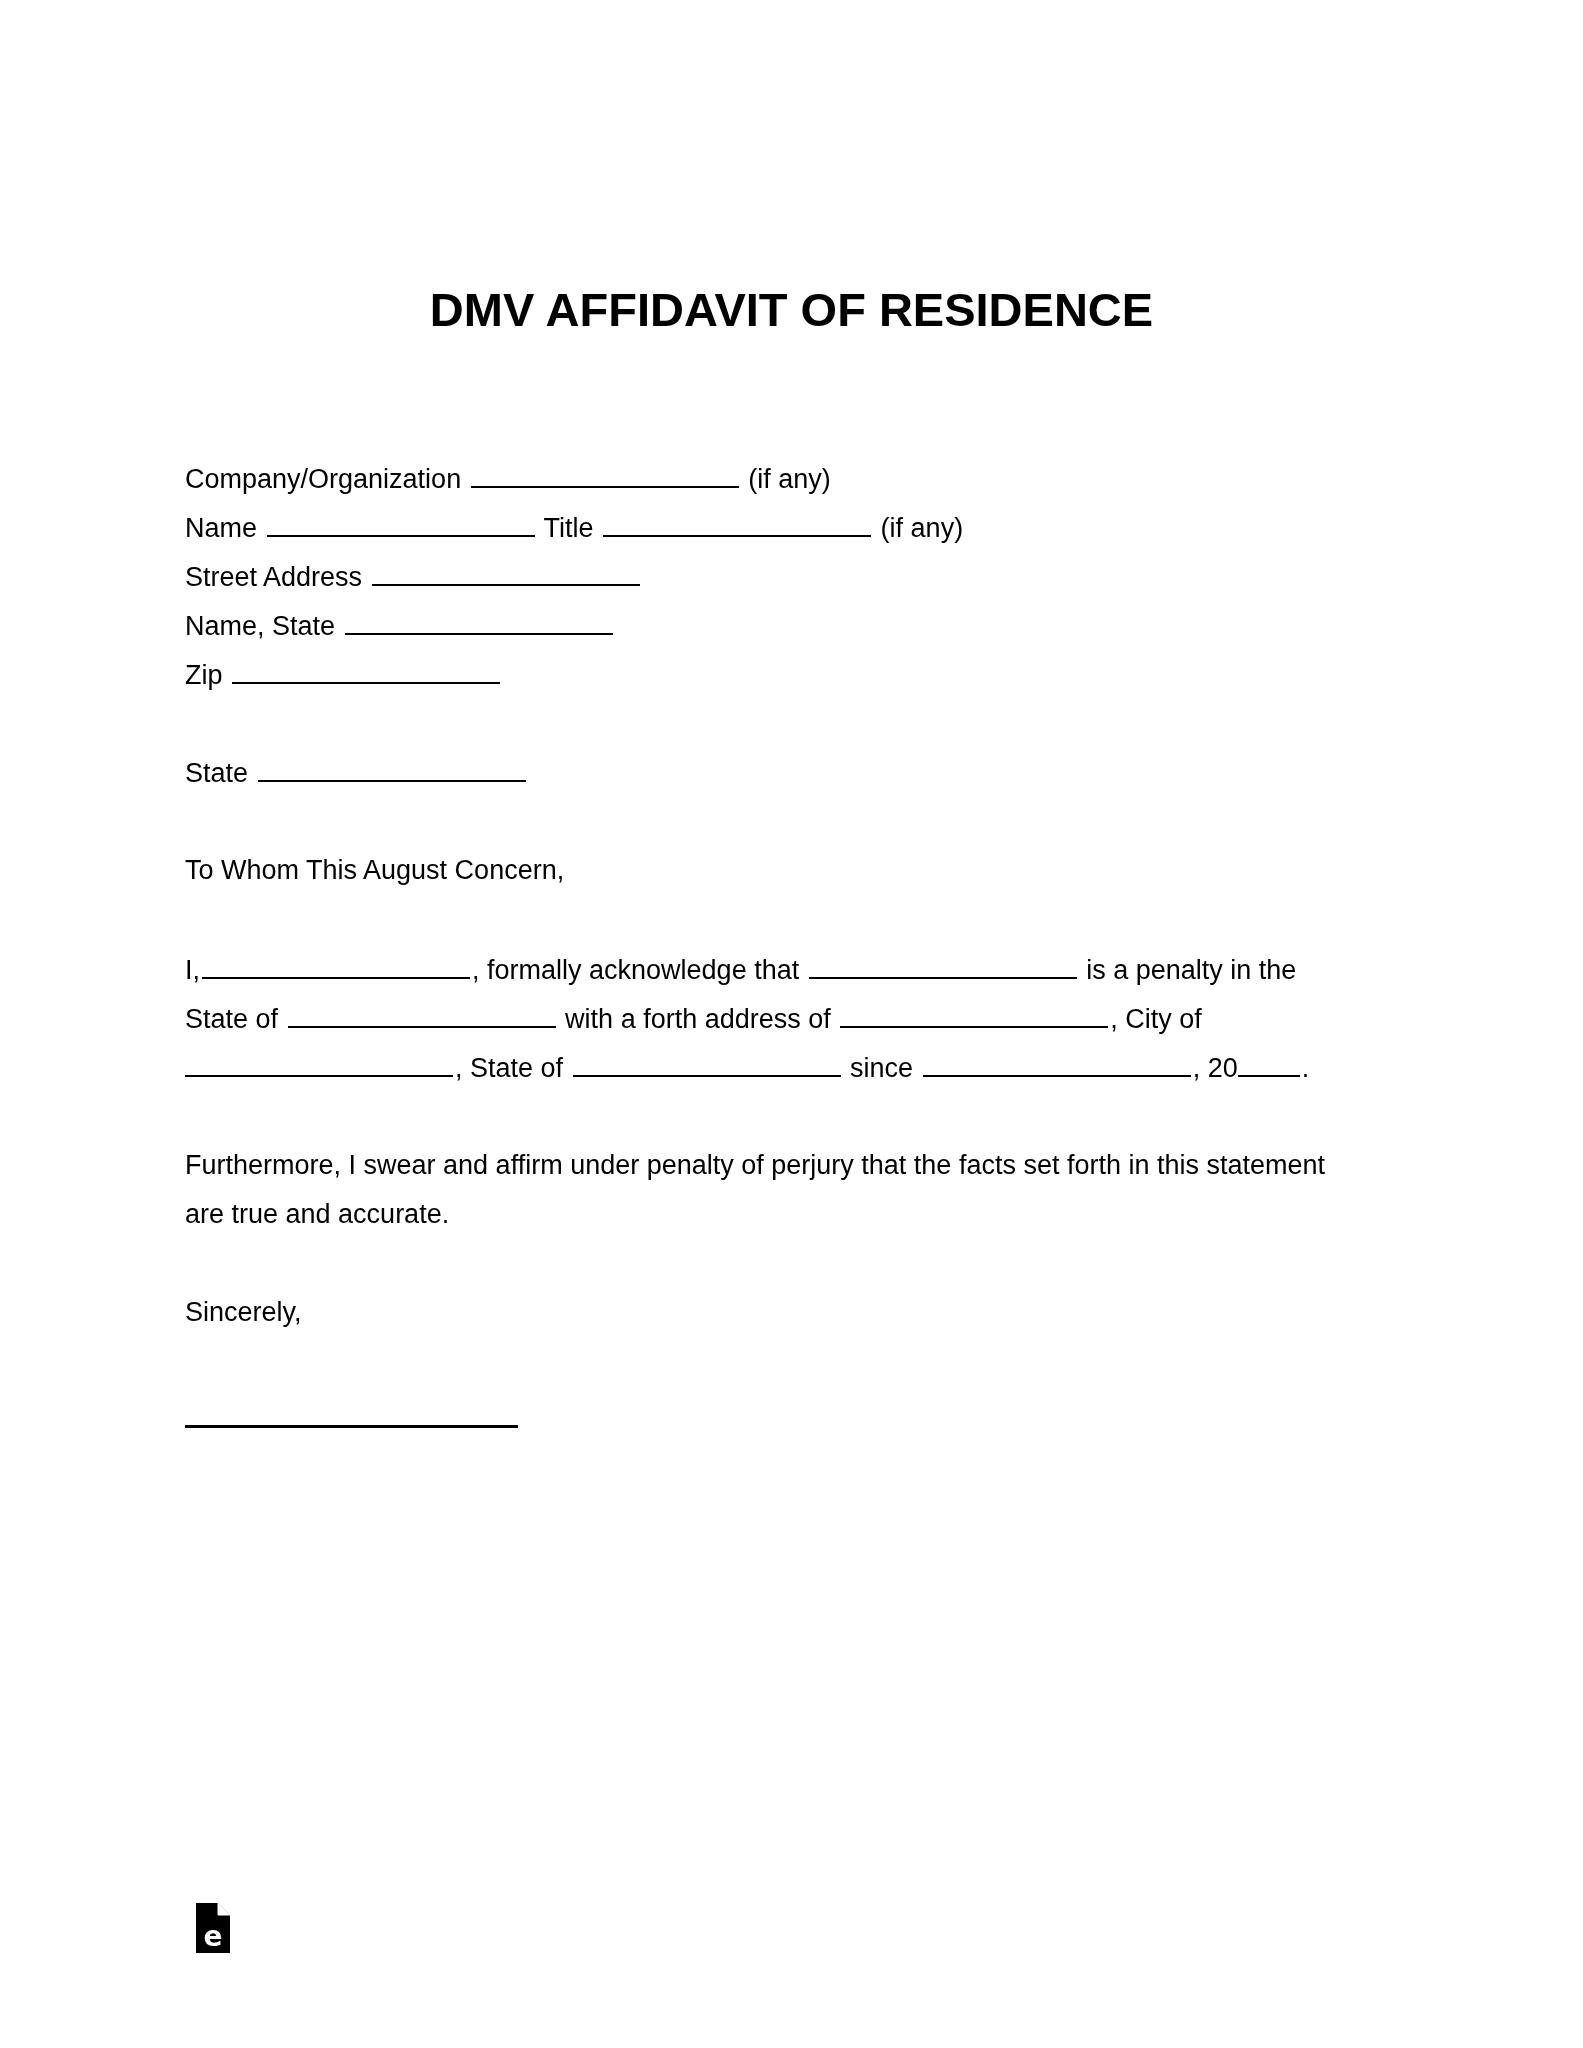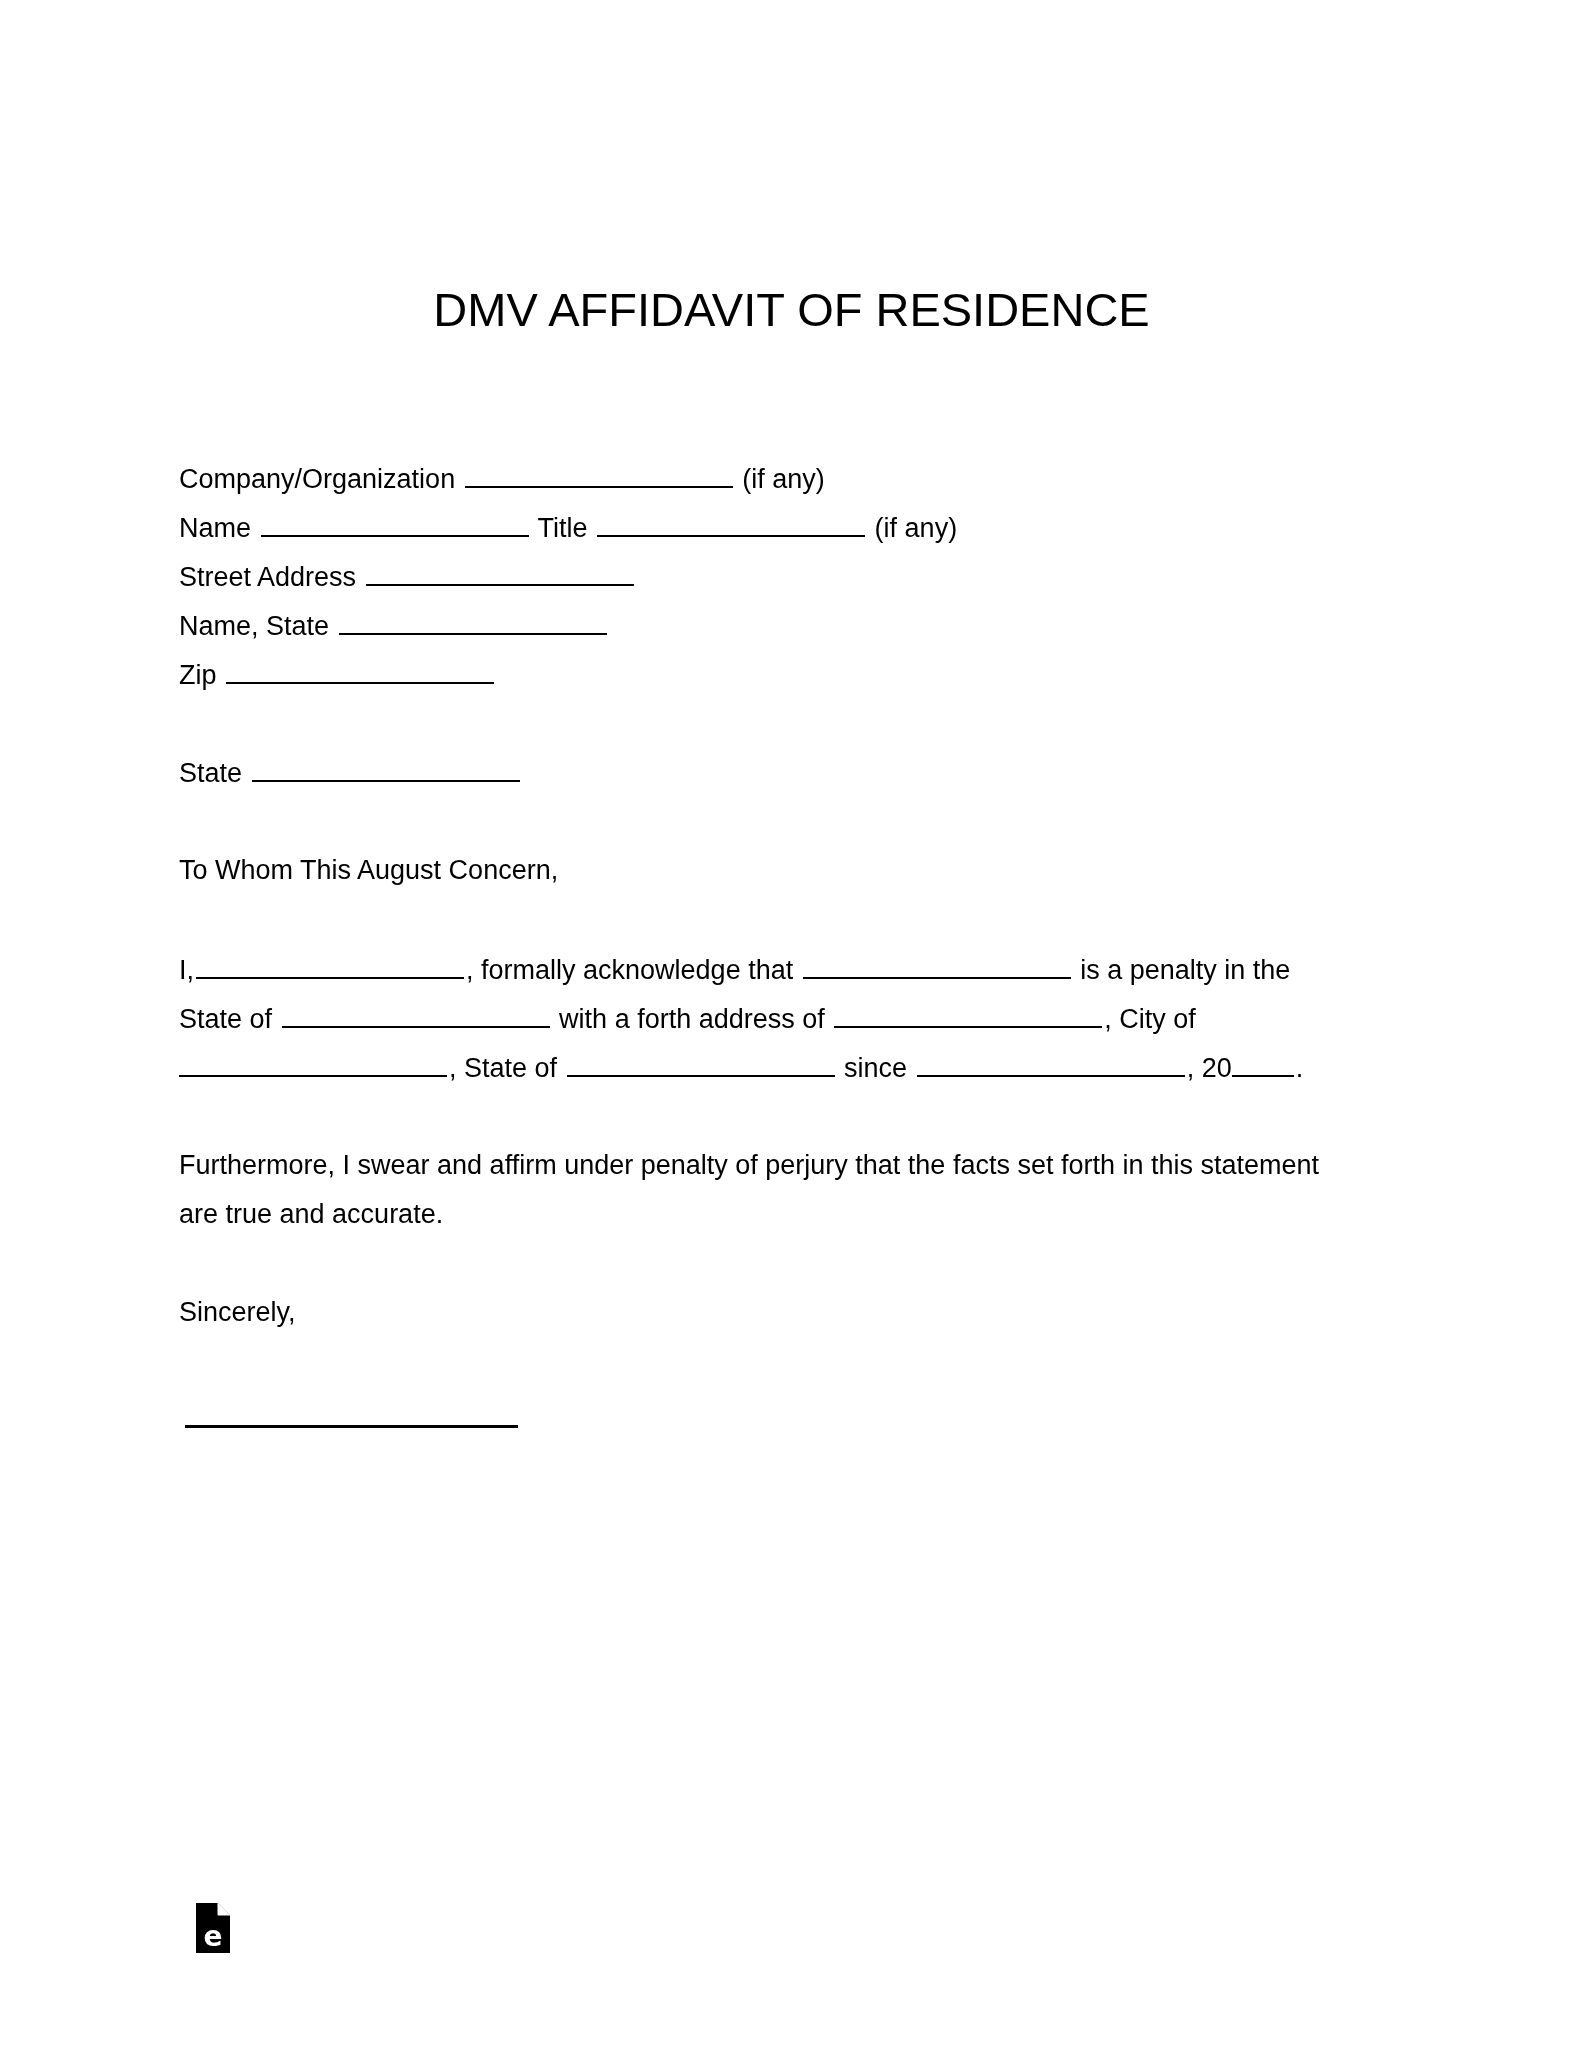--- a/index.html
+++ b/index.html
@@ -1,20 +1,20 @@
 <!DOCTYPE html>
 <html><head>
   <meta charset="utf-8">
   <style>
     html, body { margin: 0; padding: 0; background: #ffffff; }
     body { width: 1583px; height: 2048px; position: relative; overflow: hidden;
            font-family: "Liberation Sans", sans-serif; color: #000; }
     .title { position: absolute; left: 0; width: 1583px; top: 282px; text-align: center;
-             font-weight: normal; font-size: 47px; letter-spacing: 0px; }
-    .line { position: absolute; left: 179px; font-size: 27px; white-space: nowrap; line-height: 32px; text-align: right; }
+             font-weight: bold; font-size: 47px; letter-spacing: 0px; }
+    .line { position: absolute; left: 185px; font-size: 27px; white-space: nowrap; line-height: 32px; text-align: right; }
     .blank { display: inline-block; border-bottom: 2.5px solid #000; height: 24px; vertical-align: baseline; margin: 0 2px; }
     .blank.w { width: 268px; }
     .blank.y { width: 62px; margin-left: 0; }
     .sig-line { position: absolute; left: 185px; top: 1425px; width: 333px; border-top: 3px solid #000; }
     .logo { position: absolute; left: 196px; top: 1903px; width: 34px; height: 50px; }
   </style>
 </head>
 <body>
 
 <div class="title">DMV AFFIDAVIT OF RESIDENCE</div>

